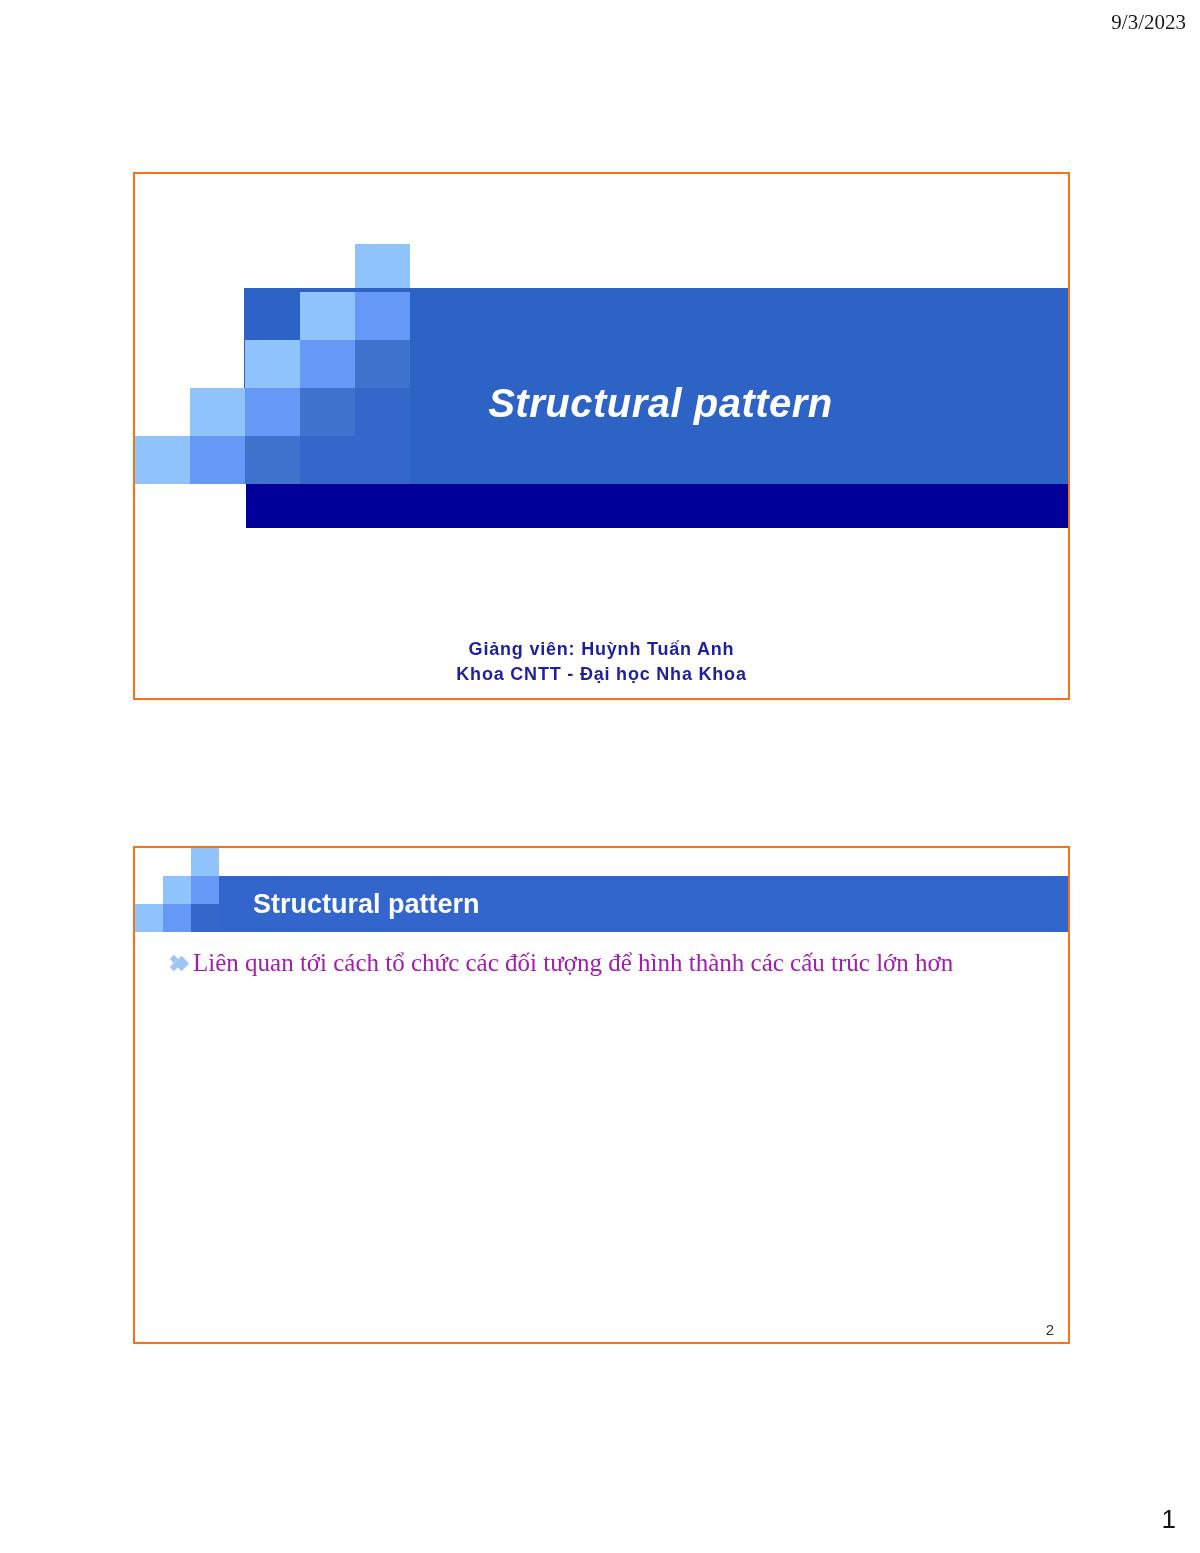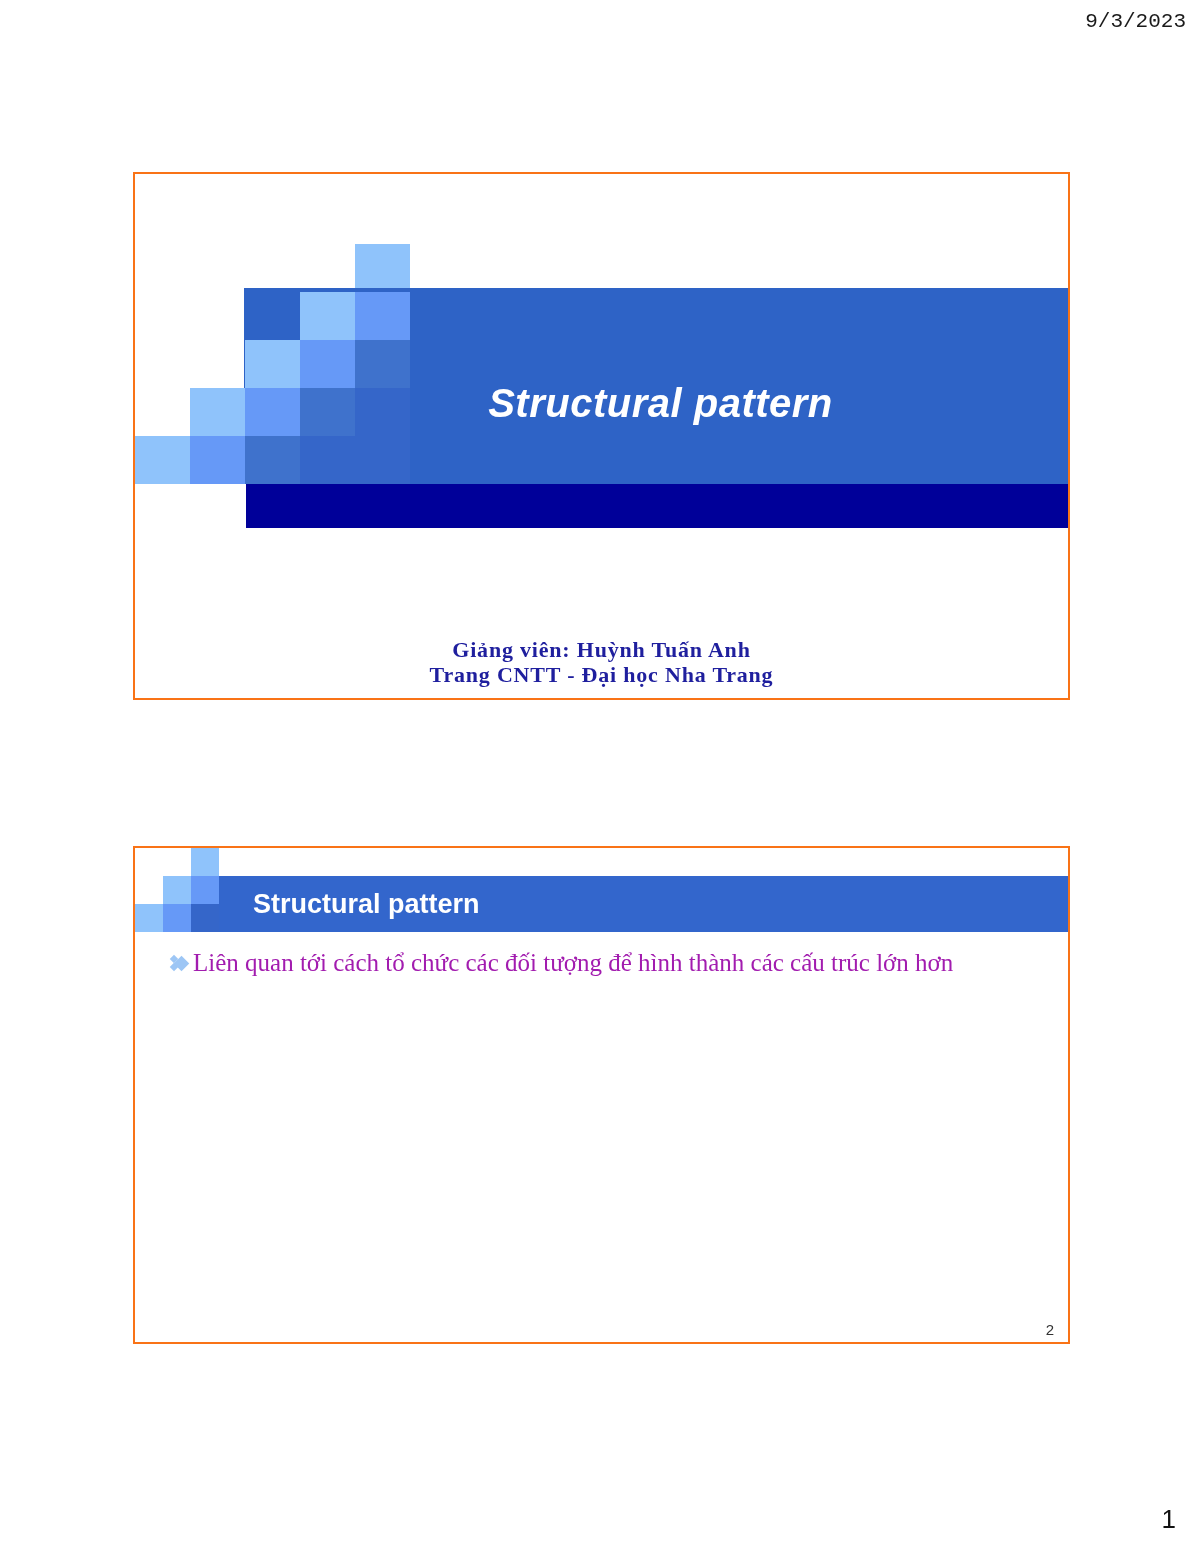--- a/index.html
+++ b/index.html
@@ -13,21 +13,21 @@
     position: relative;
     font-family: "Liberation Sans", sans-serif;
     overflow: hidden;
   }
 
   
   .page-date {
     position: absolute;
     top: 10px;
     right: 14px;
-    font-family: Liberation Mono, monospace;
+    font-family: Liberation Serif, serif;
     font-size: 21px;
     color: #1a1a1a;
     letter-spacing: 0px;
     white-space: nowrap;
   }
 
   
   .page-number {
     position: absolute;
     bottom: 18px;
@@ -97,23 +97,23 @@
     padding-left: 118px;
     box-sizing: border-box;
   }
 
   .subtitle {
     position: absolute;
     left: 0;
     right: 0;
     top: 463px;
     text-align: center;
-    font-family: Liberation Serif, serif;
+    font-family: Liberation Sans, sans-serif;
     font-weight: bold;
-    font-size: 22px;
+    font-size: 18px;
     line-height: 25px;
     color: #1F1F9E;
     letter-spacing: 0.8px;
   }
   .subtitle div { white-space: nowrap; }
 
   
   .content-header-band {
     position: absolute;
     left: 84px;
@@ -220,21 +220,21 @@
   <div class="stair-sq sq-mid" style="left:55px; top:262px; width:55px; height:48px;"></div>
   <div class="stair-sq sq-light" style="left:55px; top:214px; width:55px; height:48px;"></div>
   <div class="stair-sq sq-light" style="left:0px;  top:262px; width:55px; height:48px;"></div>
 
   <div class="title-navy"></div>
 
   <div class="title-text">Structural pattern</div>
 
   <div class="subtitle">
     <div>Giảng viên: Huỳnh Tuấn Anh</div>
-    <div>Trang CNTT - Đại học Nha Trang</div>
+    <div>Khoa CNTT - Đại học Nha Khoa</div>
   </div>
 </div>
 
 <div class="slide" id="slide-content">
 
   <div class="stair-sq sq-light" style="left:0px;  top:56px; width:28px; height:28px;"></div>
   <div class="stair-sq sq-light" style="left:28px; top:28px; width:28px; height:28px;"></div>
   <div class="stair-sq sq-light" style="left:56px; top:0px;  width:28px; height:28px;"></div>
 
   <div class="stair-sq sq-mid" style="left:28px; top:56px; width:28px; height:28px;"></div>

